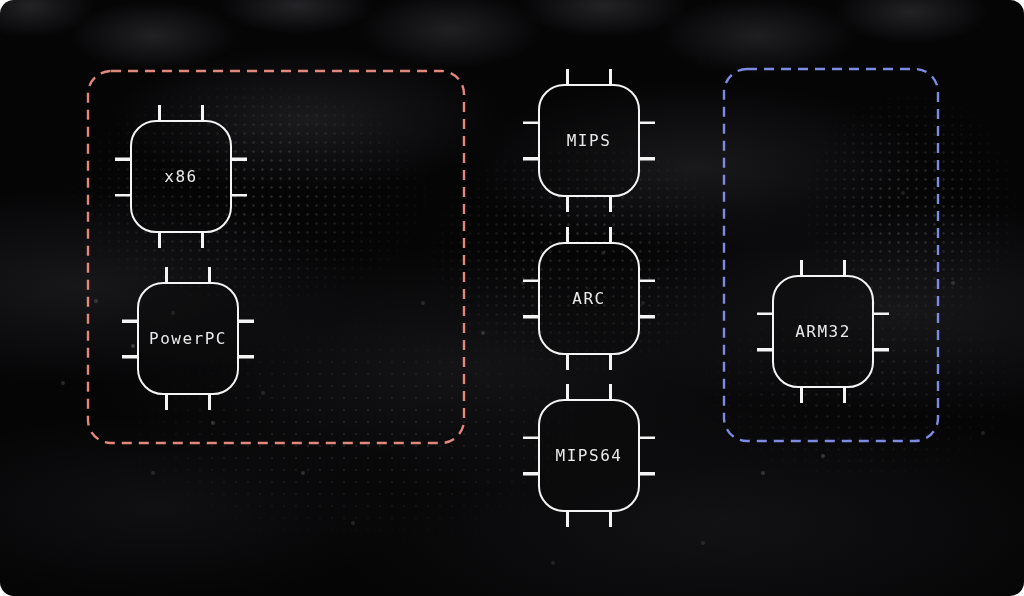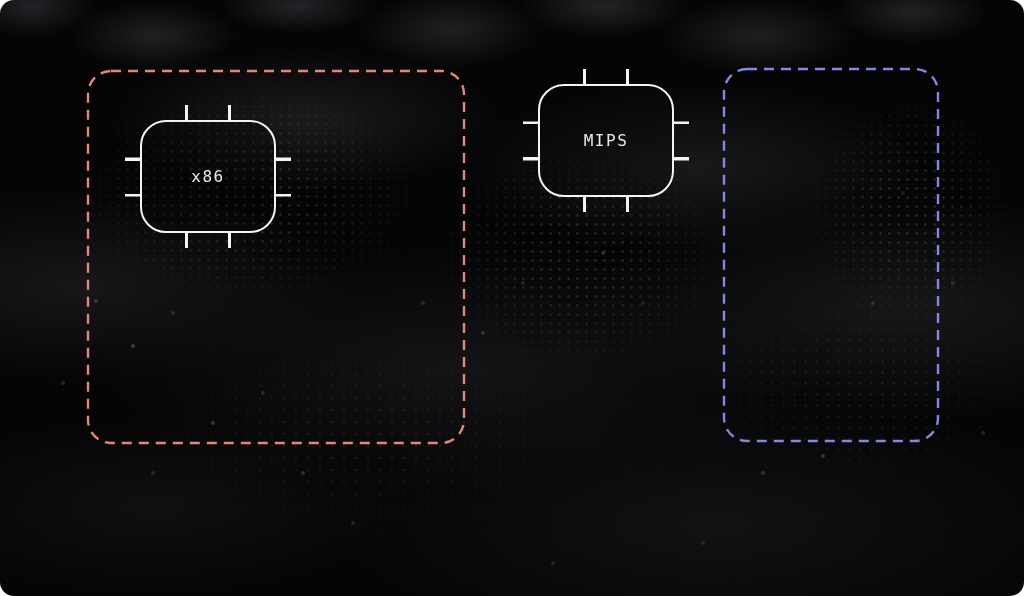--- a/index.html
+++ b/index.html
@@ -84,21 +84,21 @@
 
   .outline {
     position: absolute;
     overflow: visible;
   }
   .outline-red  { left: 86px;  top: 69px; }
   .outline-blue { left: 722px; top: 67px; }
 
   .chip {
     position: absolute;
-    width: 136px;
+    width: 102px;
     height: 113px;
     box-sizing: border-box;
     border: 2.5px solid #f4f4f4;
     border-radius: 26px;
     background: rgba(8,8,9,0.25);
     display: flex;
     align-items: center;
     justify-content: center;
   }
   .chip-label {
@@ -124,21 +124,21 @@
     transform: translateY(-50%);
     width: 15px;
     height: 39px;
     background: linear-gradient(180deg,
       #f4f4f4 0 3px, rgba(0,0,0,0) 3px 36px, #f4f4f4 36px 39px);
   }
   .pins-l { left: -17px; }
   .pins-r { right: -17px; }
 
   
-  .chip-x86       { left: 140px; top: 120px; }
+  .chip-x86       { left: 130px; top: 120px; }
   .chip-x64       { left: 301px; top: 120px; }
   .chip-powerpc   { left: 137px; top: 282px; }
   .chip-powerpc64 { left: 301px; top: 282px; }
   .chip-mips      { left: 538px; top: 84px;  }
   .chip-arc       { left: 538px; top: 242px; }
   .chip-mips64    { left: 538px; top: 399px; }
   .chip-arm64     { left: 772px; top: 117px; }
   .chip-arm32     { left: 772px; top: 275px; }
 </style>
 </head>
@@ -163,27 +163,55 @@
 
   <div class="chip chip-x86">
     <i class="pins pins-t"></i>
     <i class="pins pins-b"></i>
     <i class="pins pins-l"></i>
     <i class="pins pins-r"></i>
     <span class="chip-label">x86</span>
   </div>
 
 
+  <div class="chip chip-powerpc">
+    <i class="pins pins-t"></i>
+    <i class="pins pins-b"></i>
+    <i class="pins pins-l"></i>
+    <i class="pins pins-r"></i>
+    <span class="chip-label">PowerPC</span>
+  </div>
 
 
   <div class="chip chip-mips">
     <i class="pins pins-t"></i>
     <i class="pins pins-b"></i>
     <i class="pins pins-l"></i>
     <i class="pins pins-r"></i>
     <span class="chip-label">MIPS</span>
   </div>
 
-
-
-
+  <div class="chip chip-arc">
+    <i class="pins pins-t"></i>
+    <i class="pins pins-b"></i>
+    <i class="pins pins-l"></i>
+    <i class="pins pins-r"></i>
+    <span class="chip-label">ARC</span>
+  </div>
+
+  <div class="chip chip-mips64">
+    <i class="pins pins-t"></i>
+    <i class="pins pins-b"></i>
+    <i class="pins pins-l"></i>
+    <i class="pins pins-r"></i>
+    <span class="chip-label">MIPS64</span>
+  </div>
+
+
+  <div class="chip chip-arm32">
+    <i class="pins pins-t"></i>
+    <i class="pins pins-b"></i>
+    <i class="pins pins-l"></i>
+    <i class="pins pins-r"></i>
+    <span class="chip-label">ARM32</span>
+  </div>
 
 </div>
 
 </body></html>

